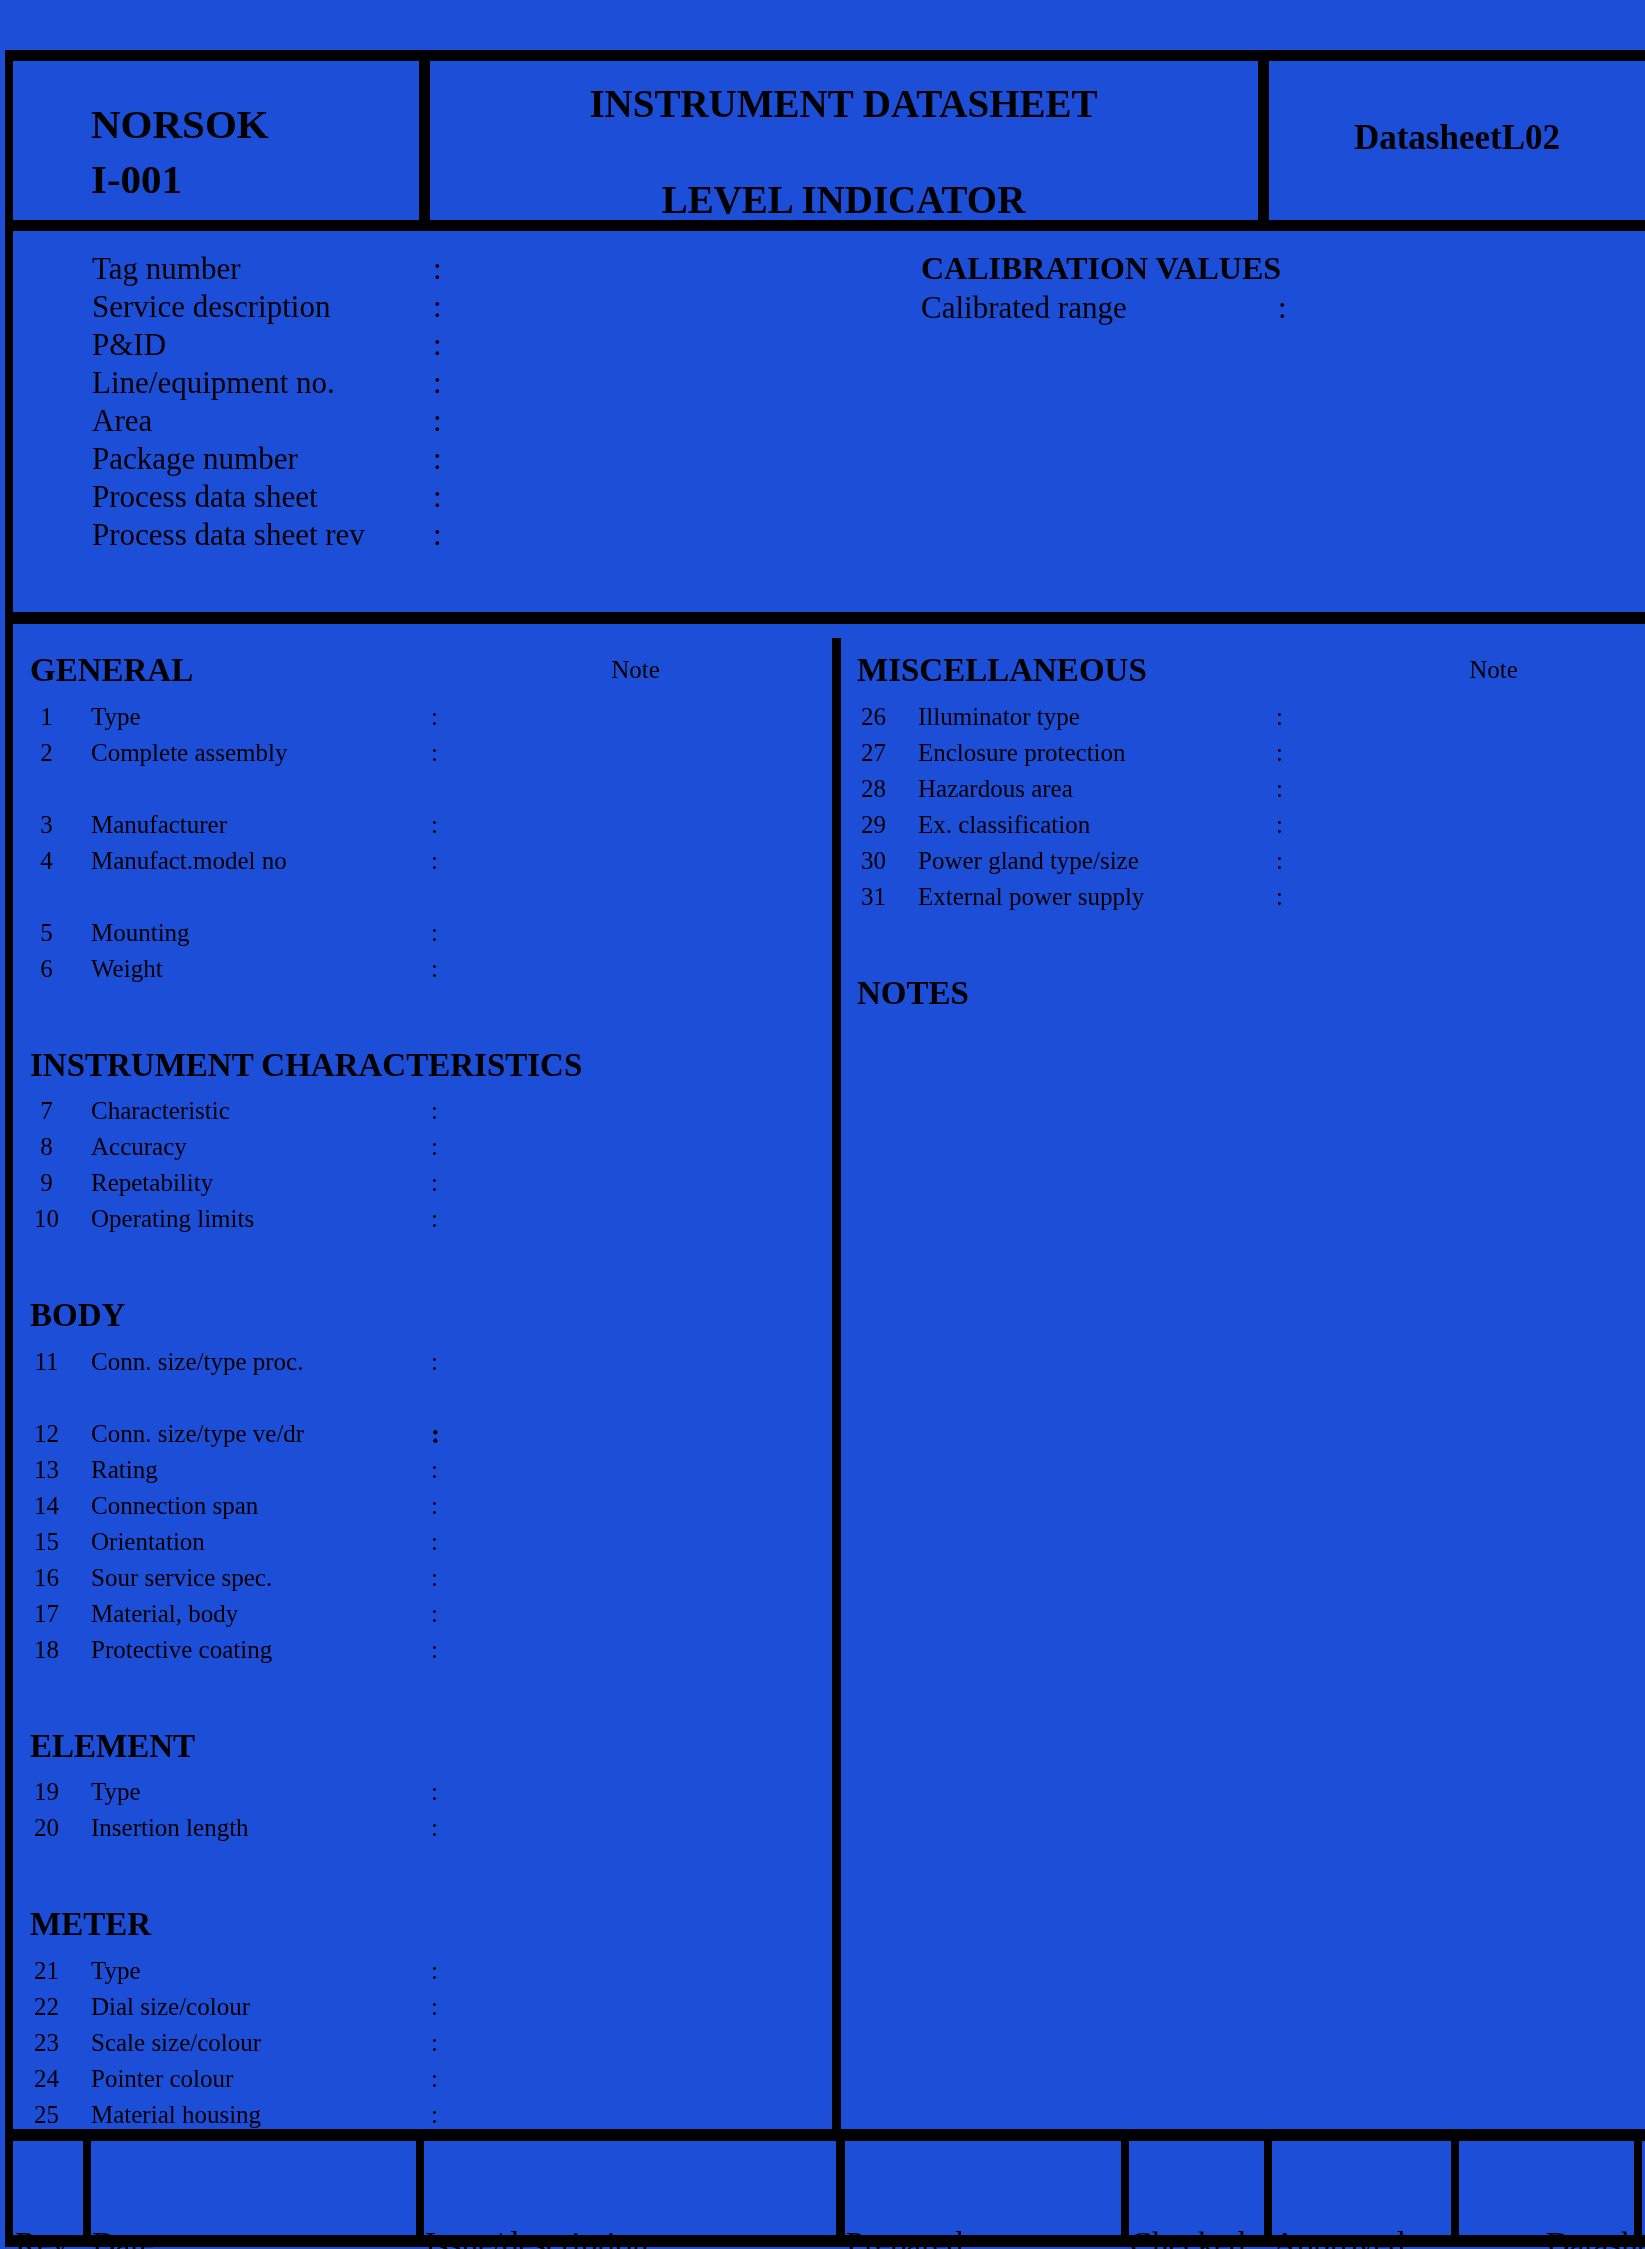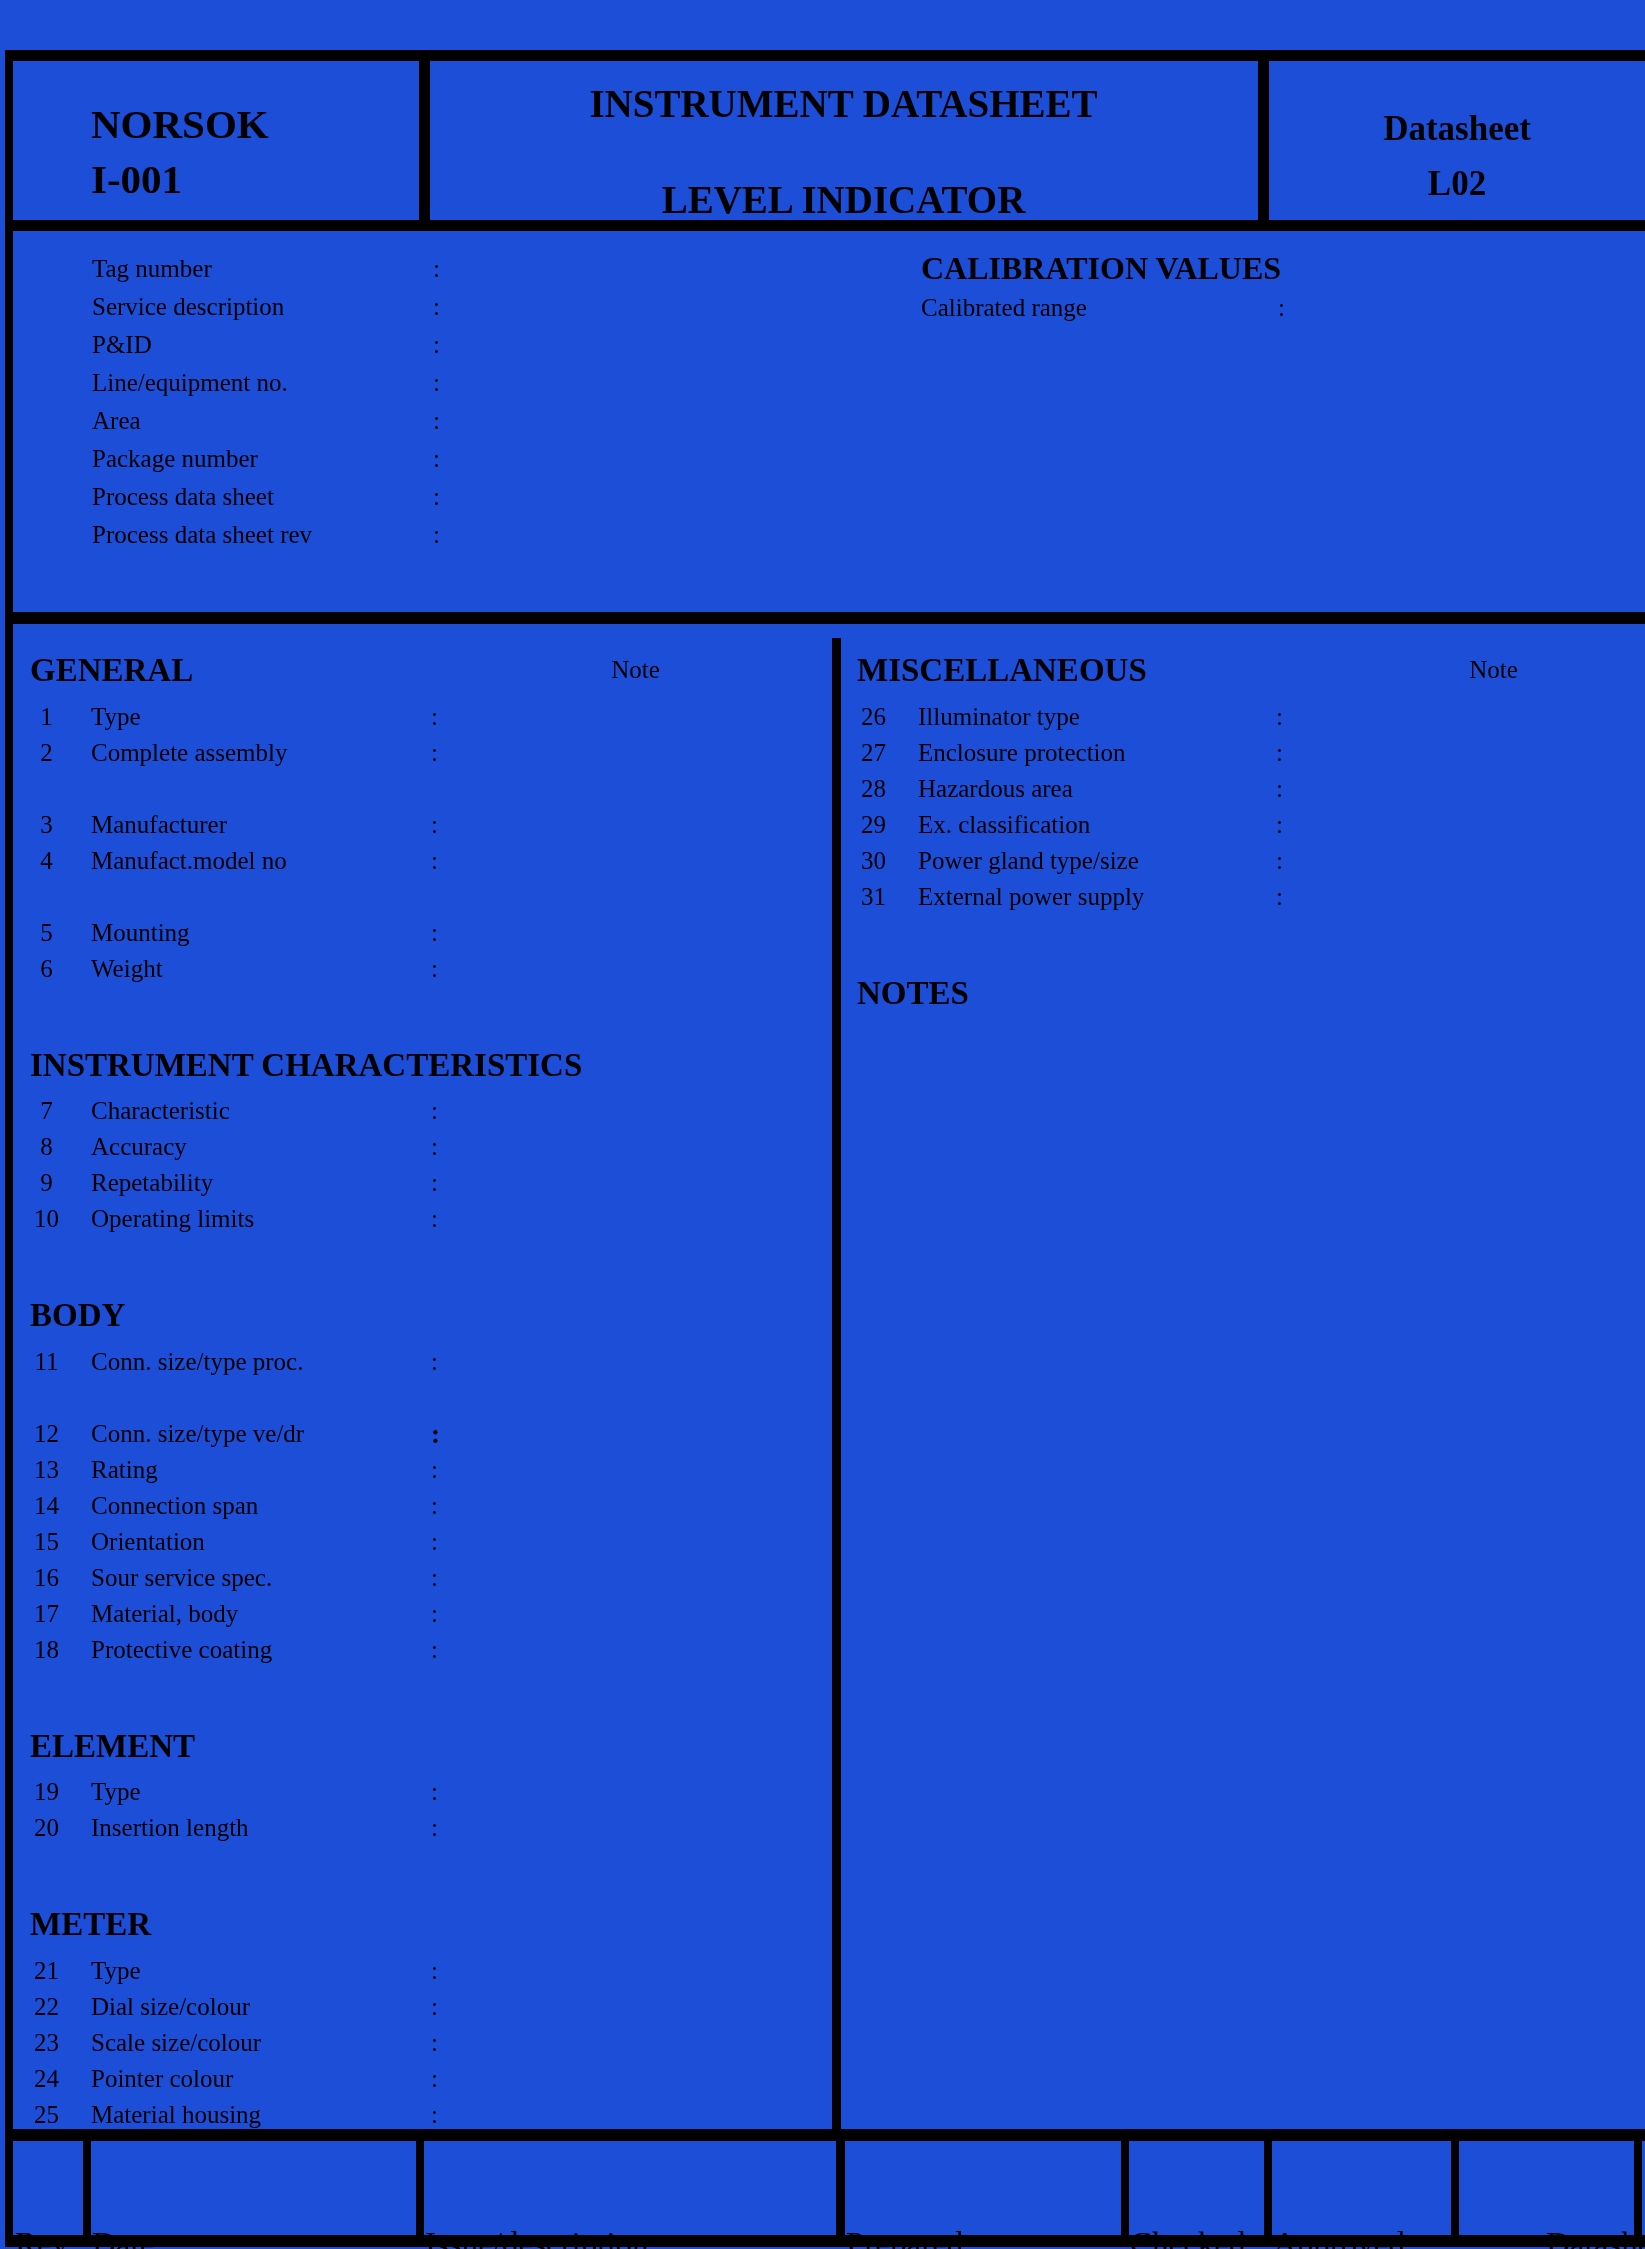--- a/index.html
+++ b/index.html
@@ -8,27 +8,27 @@
     font-family:"Liberation Serif","DejaVu Serif",serif;color:#000;overflow:hidden;
   }
   .bar{position:absolute;background:#000;}
   
   .h-org{position:absolute;left:12px;top:82px;width:407px;height:139px;
     display:flex;flex-direction:column;justify-content:center;
     padding-left:79px;box-sizing:border-box;font-weight:bold;font-size:41px;line-height:55px;}
   .h-title{position:absolute;left:429px;top:82px;width:829px;height:139px;
     display:flex;flex-direction:column;justify-content:center;align-items:center;
     font-weight:bold;font-size:39px;line-height:56px;text-align:center;gap:40px;}
-  .h-doc{position:absolute;left:1269px;top:86px;width:376px;height:139px;
-    display:flex;flex-direction:column;justify-content:center;align-items:center;
+  .h-doc{position:absolute;left:1269px;top:68px;width:376px;height:139px;
+    display:flex;flex-direction:row;justify-content:center;align-items:center;
     font-weight:bold;font-size:35px;line-height:55px;text-align:center;}
   
   .kv{position:absolute;}
   .kv .kv-title{height:36px;line-height:36px;font-weight:bold;font-size:32px;margin-bottom:3px;white-space:nowrap;}
-  .kv .line{height:38px;line-height:38px;position:relative;font-size:25px;white-space:nowrap;}
+  .kv .line{height:38px;line-height:38px;position:relative;font-size:31px;white-space:nowrap;}
   .kv .lbl{position:absolute;left:0;}
   .tagsec{left:92px;top:250px;width:757px;}
   .tagsec .sep{position:absolute;left:341px;}
   .tagsec .val{position:absolute;left:364px;}
   .calsec{left:921px;top:250px;width:712px;}
   .calsec .sep{position:absolute;left:357px;}
   .calsec .val{position:absolute;left:380px;}
   
   .col{position:absolute;}
   .col .line{height:36px;line-height:36px;position:relative;font-size:25px;white-space:nowrap;}

